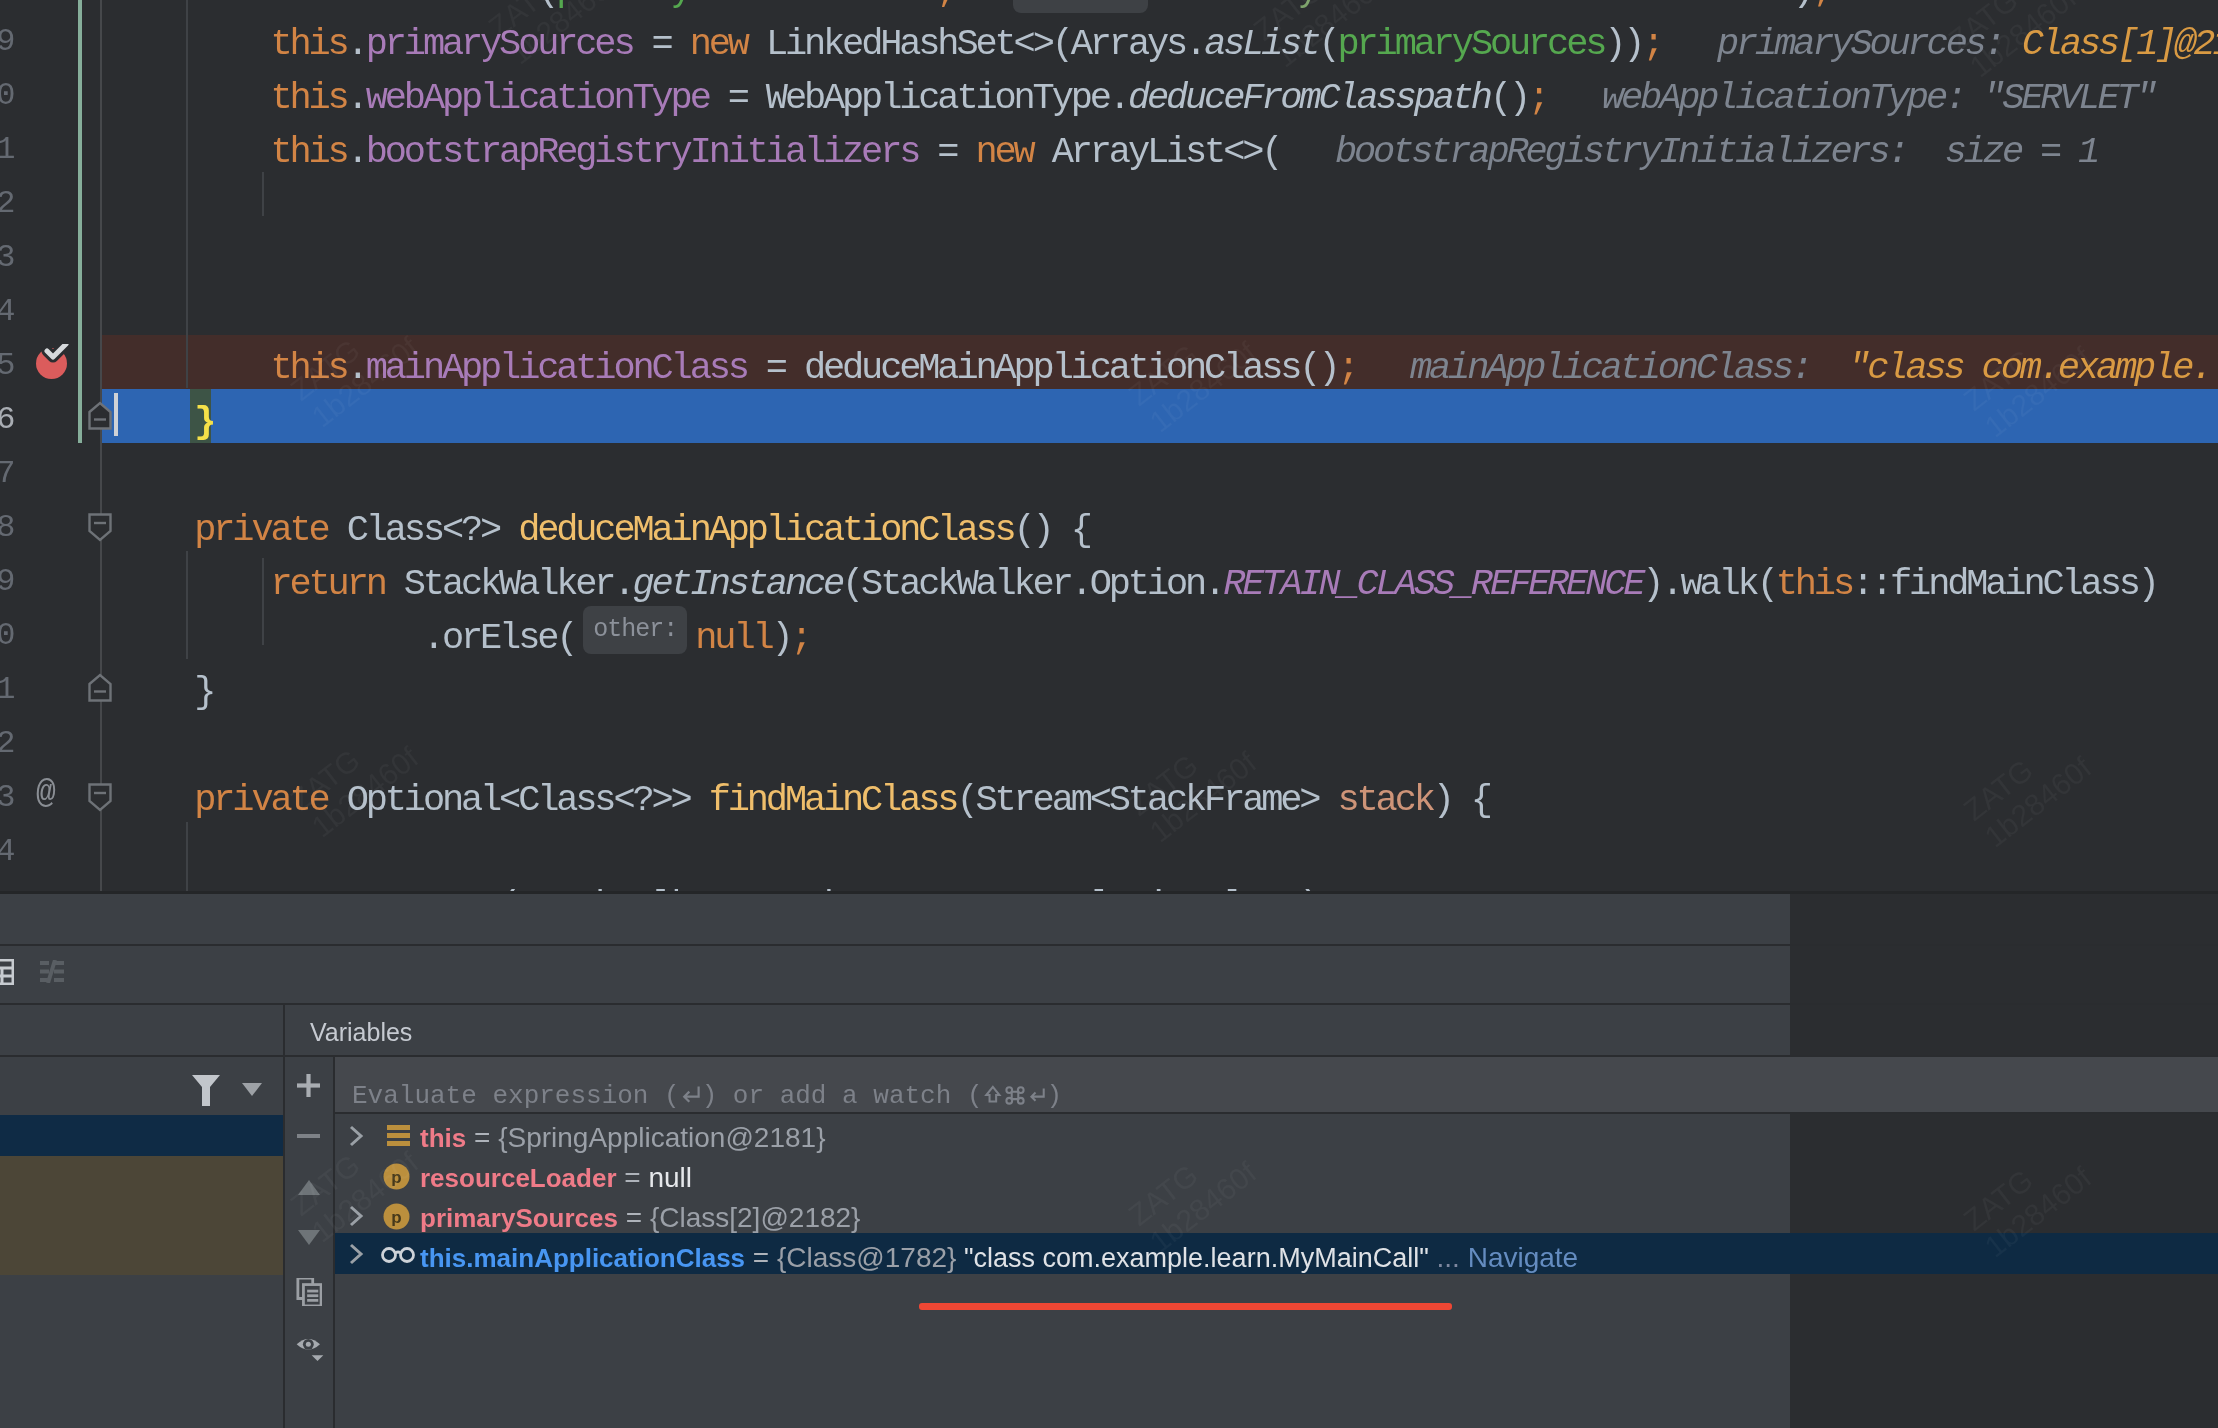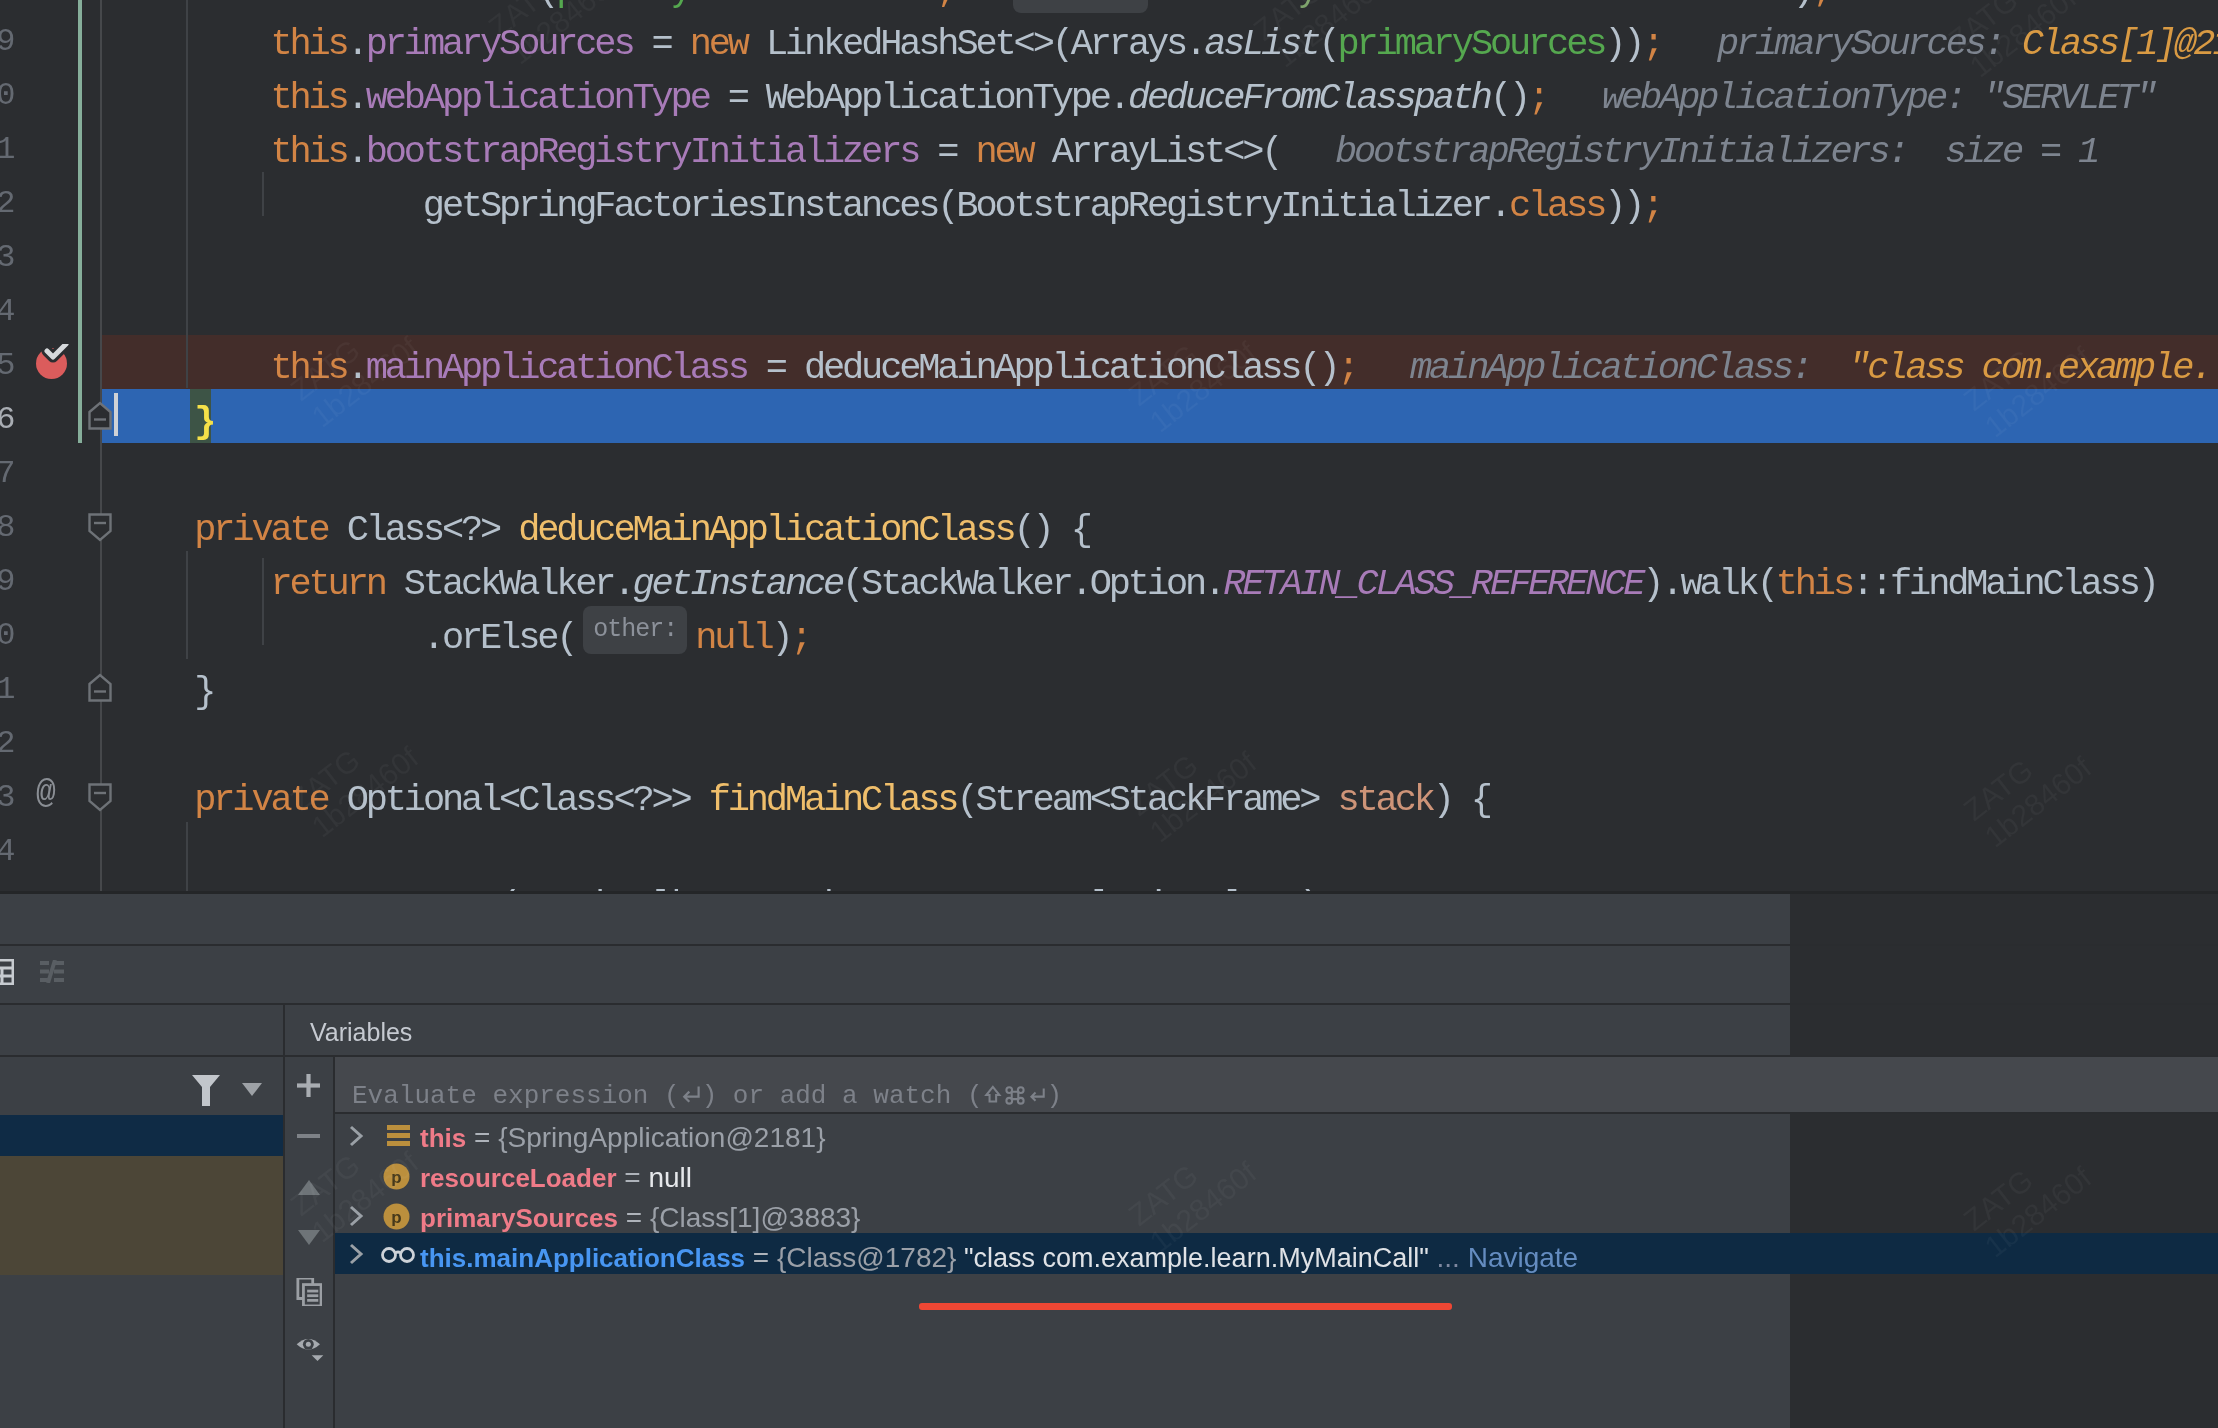--- a/index.html
+++ b/index.html
@@ -101,21 +101,20 @@
   </svg>
 
   <div class="abs" style="left:114px;top:393px;width:4px;height:43px;background:#CFD2D6"></div>
 
   <div class="cl" style="top:-43px">        Assert.<span class="it">notNull</span>(<span class="g">primarySources</span>      <span class="k">,</span></div>
   <div class="abs" style="left:1013px;top:-35px;width:135px;height:48px;background:#3E4145;border-radius:8px"></div>
   <div class="cl" style="top:-43px;left:1164px"><span class="sg">"PrimarySources must not be null"</span>)<span class="k">;</span></div>
   <div class="cl" style="top:11px">        <span class="k">this</span>.<span class="f">primarySources</span> = <span class="k">new</span> LinkedHashSet&lt;&gt;(Arrays.<span class="it">asList</span>(<span class="g">primarySources</span>))<span class="k">;</span></div>
   <div class="cl" style="top:65px">        <span class="k">this</span>.<span class="f">webApplicationType</span> = WebApplicationType.<span class="it">deduceFromClasspath</span>()<span class="k">;</span></div>
   <div class="cl" style="top:119px">        <span class="k">this</span>.<span class="f">bootstrapRegistryInitializers</span> = <span class="k">new</span> ArrayList&lt;&gt;(</div>
-  <div class="cl" style="top:173px">                getSpringFactoriesInstances(BootstrapRegistryInitializer.<span class="k">class</span>))<span class="k">;</span></div>
   <div class="cl" style="top:335px">        <span class="k">this</span>.<span class="f">mainApplicationClass</span> = deduceMainApplicationClass()<span class="k">;</span></div>
   <div class="cl" style="top:389px">    <span style="color:#F5E049;font-weight:700">}</span></div>
   <div class="cl" style="top:497px">    <span class="k">private</span> Class&lt;?&gt; <span class="y">deduceMainApplicationClass</span>() {</div>
   <div class="cl" style="top:551px">        <span class="k">return</span> StackWalker.<span class="it">getInstance</span>(StackWalker.Option.<span class="fi">RETAIN_CLASS_REFERENCE</span>).walk(<span class="k">this</span>::findMainClass)</div>
   <div class="cl" style="top:605px">                .orElse(<span class="hbox">other:</span><span class="k">null</span>)<span class="k">;</span></div>
   <div class="cl" style="top:659px">    }</div>
   <div class="cl" style="top:767px">    <span class="k">private</span> Optional&lt;Class&lt;?&gt;&gt; <span class="y">findMainClass</span>(Stream&lt;StackFrame&gt; <span class="tan">stack</span>) {</div>
   <div class="cl" style="top:873px">                .map(StackWalker.StackFrame::getDeclaringClass)<span class="k">;</span></div>
 
   <div class="hint" style="left:1717px;top:11px">primarySources: <span class="hv">Class[1]@21</span></div>
@@ -221,21 +220,21 @@
   </svg>
   <div class="row" style="left:420px;top:262px;font-size:28px"><span class="nm">resourceLoader</span><span style="color:#AEB3BA"> = </span><span style="color:#E6E8EB;font-size:28px">null</span></div>
 
   <svg class="abs" style="left:347px;top:313px" width="18" height="24" viewBox="0 0 18 24">
       <path d="M 4 3 L 14 12 L 4 21" stroke="#9AA0A6" stroke-width="3" fill="none"></path>
     </svg>
   <svg class="abs" style="left:383px;top:312px" width="27" height="27" viewBox="0 0 27 27">
     <circle cx="13.5" cy="13.5" r="13" fill="#BB8F3D"></circle>
     <text x="13.5" y="20" font-family="Liberation Sans" font-size="17" font-weight="700" fill="#46391B" text-anchor="middle">p</text>
   </svg>
-  <div class="row" style="left:420px;top:302px;font-size:28px"><span class="nm">primarySources</span><span style="color:#AEB3BA"> = </span><span class="val">{Class[1]@3883}</span></div>
+  <div class="row" style="left:420px;top:302px;font-size:28px"><span class="nm">primarySources</span><span style="color:#AEB3BA"> = </span><span class="val">{Class[2]@2182}</span></div>
 
   <svg class="abs" style="left:347px;top:351px" width="18" height="24" viewBox="0 0 18 24">
       <path d="M 4 3 L 14 12 L 4 21" stroke="#9AA0A6" stroke-width="3" fill="none"></path>
     </svg>
   <svg class="abs" style="left:381px;top:355px" width="34" height="18" viewBox="0 0 34 18">
     <g stroke="#CDD2D8" stroke-width="2.8" fill="none">
       <circle cx="8" cy="9" r="6.5"></circle>
         <circle cx="26" cy="9" r="6.5"></circle>
       <path d="M 14.5 7 Q 17 5 19.5 7"></path>
     </g>

